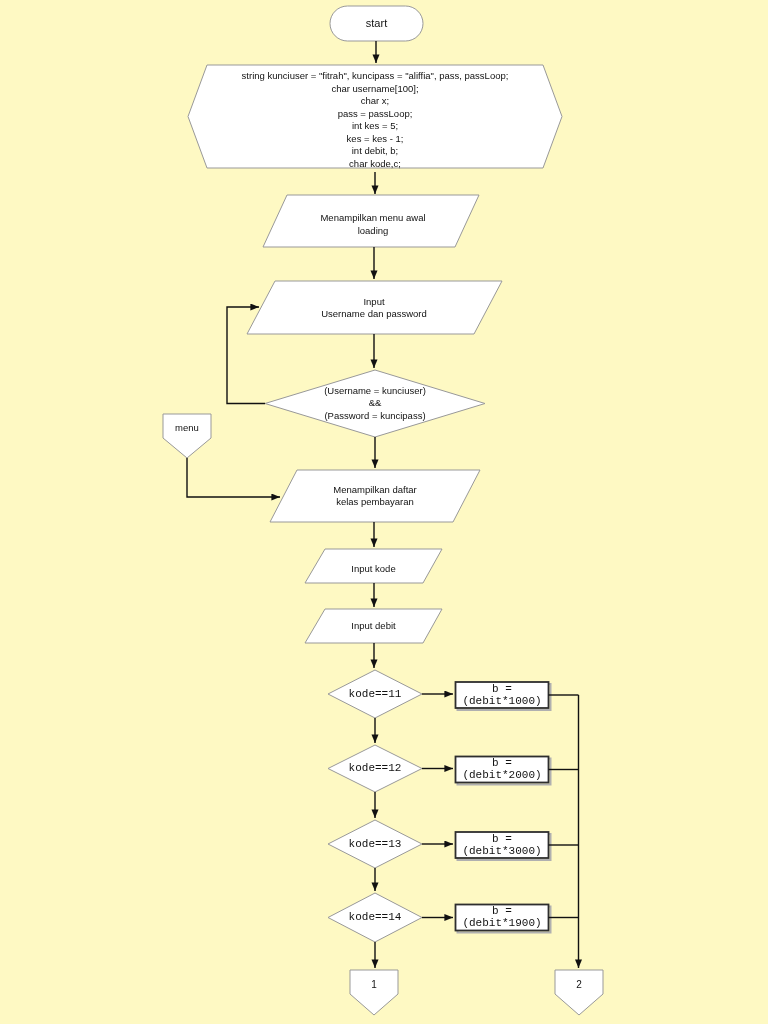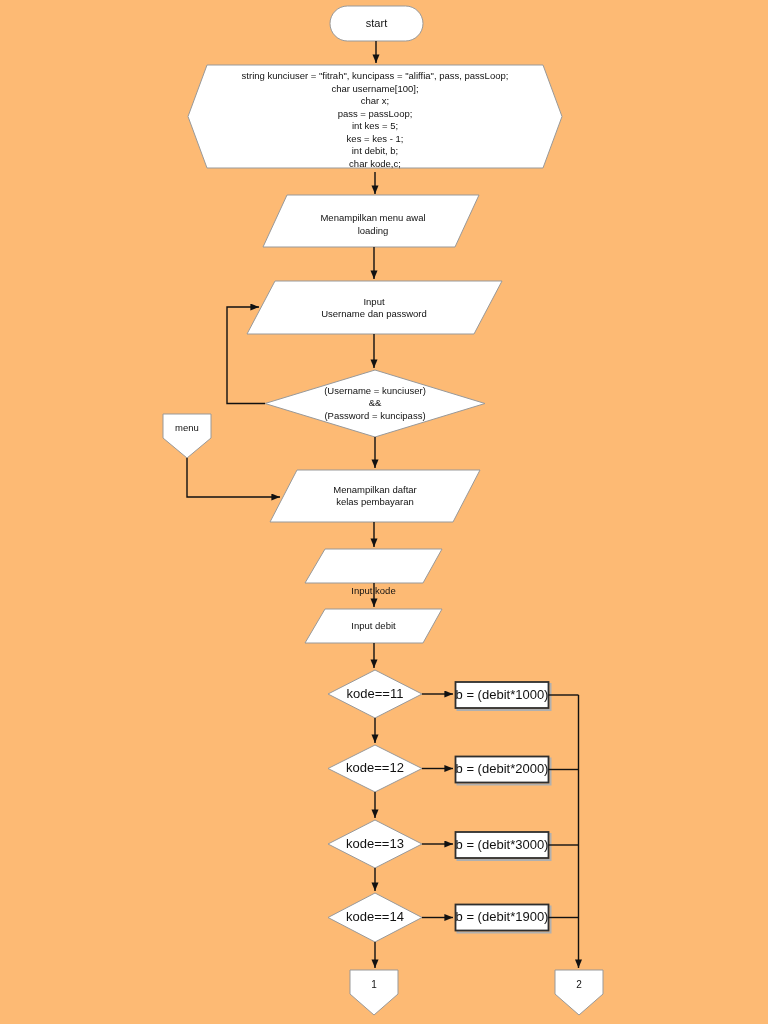--- a/index.html
+++ b/index.html
@@ -4,21 +4,21 @@
 <style>
   html, body {
     margin: 0;
     padding: 0;
     background: #ffffff;
   }
   .canvas {
     position: relative;
     width: 768px;
     height: 1024px;
-    background: #fdba74;
+    background: #fef9c3;
     font-family: "Liberation Sans", sans-serif;
     overflow: hidden;
   }
   .canvas svg {
     position: absolute;
     left: 0;
     top: 0;
   }
   .label {
     position: absolute;
@@ -27,21 +27,21 @@
     justify-content: center;
     text-align: center;
     white-space: pre-line;
     color: #111111;
     font-size: 9.5px;
     line-height: 12.5px;
     pointer-events: none;
   }
   .label.start-size { font-size: 11px; }
   .label.digit-size { font-size: 10px; }
-  .label.code-size  { font-size: 13px; }
+  .label.code-size  { font-size: 11px; font-family: Liberation Mono, monospace; }
 </style>
 </head>
 <body>
 
 <div class="canvas">
 
   <svg width="768" height="1024" viewBox="0 0 768 1024">
     <defs>
       <marker id="arrow" markerWidth="10" markerHeight="8" refX="8.6" refY="3.5" orient="auto" markerUnits="userSpaceOnUse">
         <path d="M0,0 L8.6,3.5 L0,7 Z" fill="#111111"></path>
@@ -125,21 +125,21 @@
 
   <div class="label" style="left:285px; top:378px; width:180px; height:51px;">(Username = kunciuser)
 &amp;&amp;
 (Password = kuncipass)</div>
 
   <div class="label" style="left:163px; top:413px; width:48px; height:30px;">menu</div>
 
   <div class="label" style="left:285px; top:470px; width:180px; height:52px;">Menampilkan daftar
 kelas pembayaran</div>
 
-  <div class="label" style="left:310px; top:581px; width:127px; height:20px;">Input kode</div>
+  <div class="label" style="left:310px; top:559px; width:127px; height:20px;">Input kode</div>
 
   <div class="label" style="left:310px; top:609px; width:127px; height:34px;">Input debit</div>
 
   <div class="label code-size" style="left:328px; top:670px; width:94px; height:48px;">kode==11</div>
   <div class="label code-size" style="left:455px; top:682px; width:94px; height:26px;">b = (debit*1000)</div>
 
   <div class="label code-size" style="left:328px; top:745px; width:94px; height:47px;">kode==12</div>
   <div class="label code-size" style="left:455px; top:756px; width:94px; height:26px;">b = (debit*2000)</div>
 
   <div class="label code-size" style="left:328px; top:820px; width:94px; height:48px;">kode==13</div>

